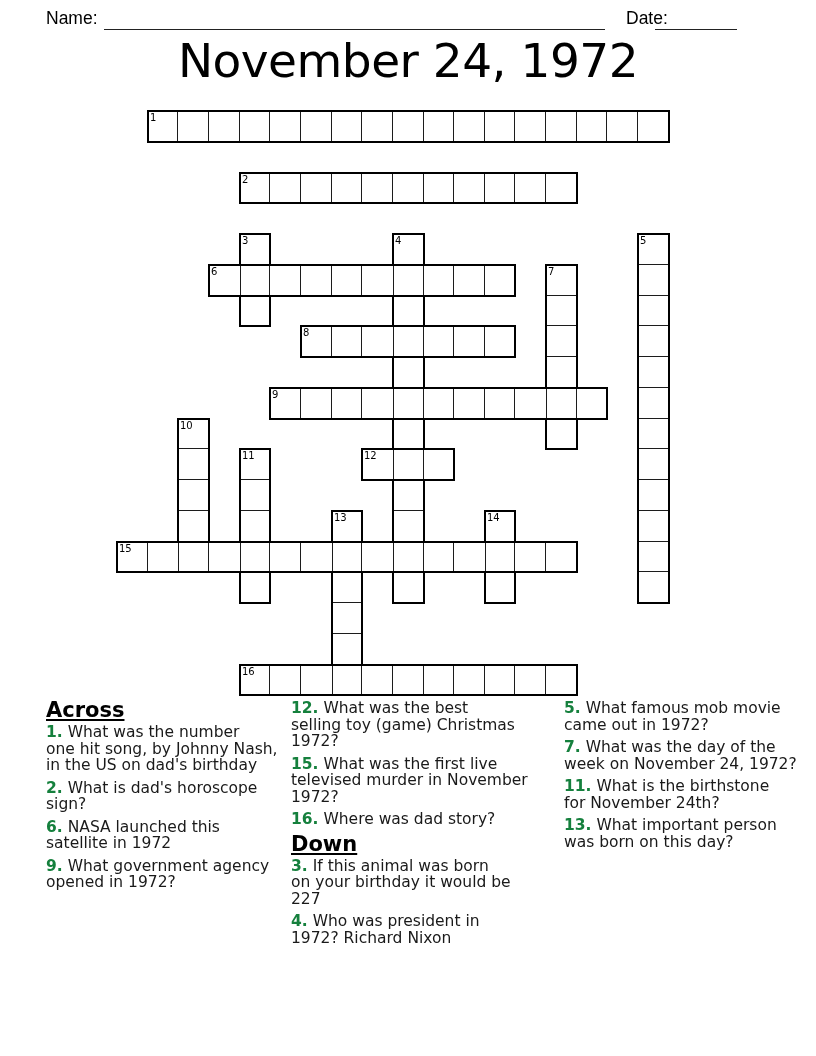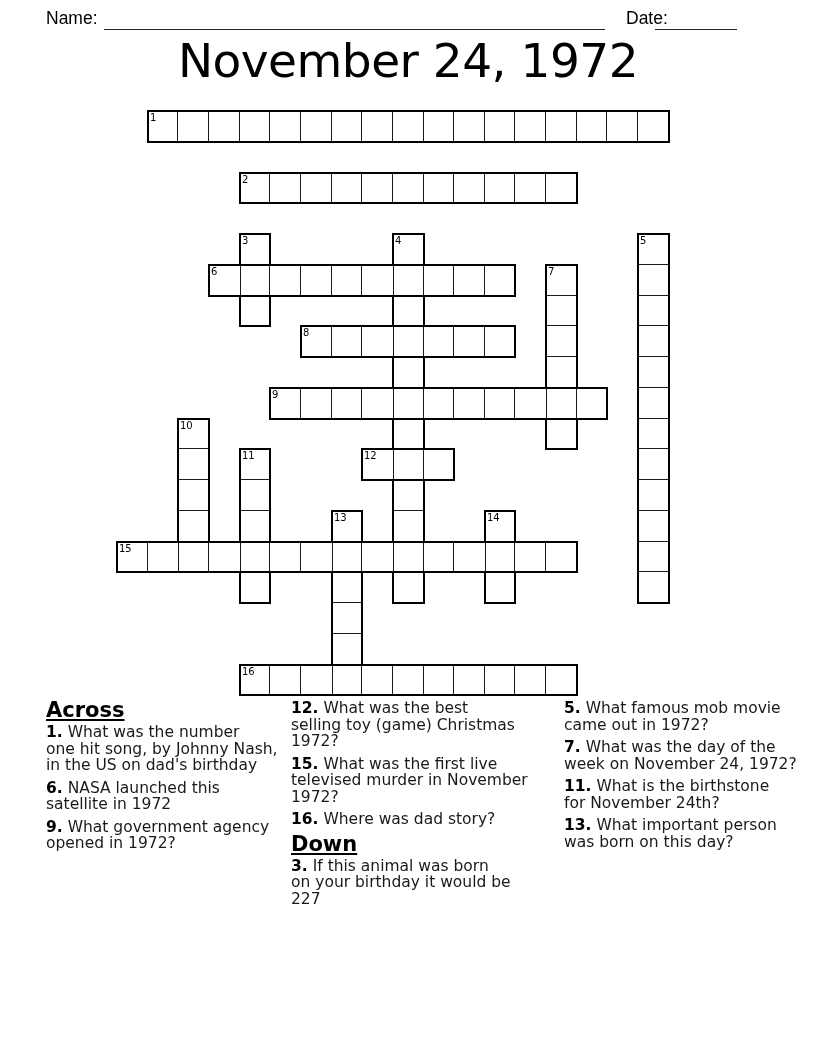--- a/index.html
+++ b/index.html
@@ -14,21 +14,21 @@
   .cell{position:absolute;box-sizing:border-box;background:#fff;border:1.8px solid #1c1c1c;}
   .wordbox{position:absolute;box-sizing:border-box;border:2.4px solid #000;pointer-events:none;}
   .cellnum{position:absolute;font-size:10px;line-height:10px;color:#000;pointer-events:none;}
   .clue-col{position:absolute;top:700px;}
   .col1{left:46px;width:252px;}
   .col2{left:291px;width:248px;}
   .col3{left:564px;width:244px;}
   .clue-header{font-size:21px;font-weight:bold;text-decoration:underline;
                color:#000;margin-bottom:4px;line-height:20px;}
   .clue{margin-bottom:6px;font-size:15.5px;line-height:16.5px;color:#1a1a1a;}
-  .clue-num{font-weight:bold;margin-right:5px;color:#000000;}
+  .clue-num{font-weight:bold;margin-right:5px;color:#15803d;}
   .clue-text{white-space:pre-line;}
 </style>
 </head>
 <body>
 
 <div class="page">
 
   <span class="hdr-label" style="left:46px;">Name:</span>
   <div class="hdr-line" style="left:104px;width:501px;"></div>
 
@@ -195,37 +195,41 @@
       <div class="cell" style="left: 545px; top: 664px; width: 32.8px; height: 31.8px;"></div>
       <div class="wordbox" style="left: 239px; top: 664px; width: 338.8px; height: 31.8px;"></div>
       <span class="cellnum" style="left: 242px; top: 667px;">16</span>
     </div>
 
   <div class="clue-col col1" id="clue-col-0">
       <div class="clue-header">Across</div>
       <div class="clue"><span class="clue-num">1.</span><span class="clue-text">What was the number
 one hit song, by Johnny Nash,
 in the US on dad's birthday</span></div>
+      <div class="clue"><span class="clue-num">2.</span><span class="clue-text">What is dad's horoscope
+sign?</span></div>
       <div class="clue"><span class="clue-num">6.</span><span class="clue-text">NASA launched this
 satellite in 1972</span></div>
       <div class="clue"><span class="clue-num">9.</span><span class="clue-text">What government agency
 opened in 1972?</span></div>
     </div>
   <div class="clue-col col2" id="clue-col-1">
       <div class="clue"><span class="clue-num">12.</span><span class="clue-text">What was the best
 selling toy (game) Christmas
 1972?</span></div>
       <div class="clue"><span class="clue-num">15.</span><span class="clue-text">What was the first live
 televised murder in November
 1972?</span></div>
       <div class="clue"><span class="clue-num">16.</span><span class="clue-text">Where was dad story?</span></div>
       <div class="clue-header">Down</div>
       <div class="clue"><span class="clue-num">3.</span><span class="clue-text">If this animal was born
 on your birthday it would be
 227</span></div>
+      <div class="clue"><span class="clue-num">4.</span><span class="clue-text">Who was president in
+1972? Richard Nixon</span></div>
     </div>
   <div class="clue-col col3" id="clue-col-2">
       <div class="clue"><span class="clue-num">5.</span><span class="clue-text">What famous mob movie
 came out in 1972?</span></div>
       <div class="clue"><span class="clue-num">7.</span><span class="clue-text">What was the day of the
 week on November 24, 1972?</span></div>
       <div class="clue"><span class="clue-num">11.</span><span class="clue-text">What is the birthstone
 for November 24th?</span></div>
       <div class="clue"><span class="clue-num">13.</span><span class="clue-text">What important person
 was born on this day?</span></div>

